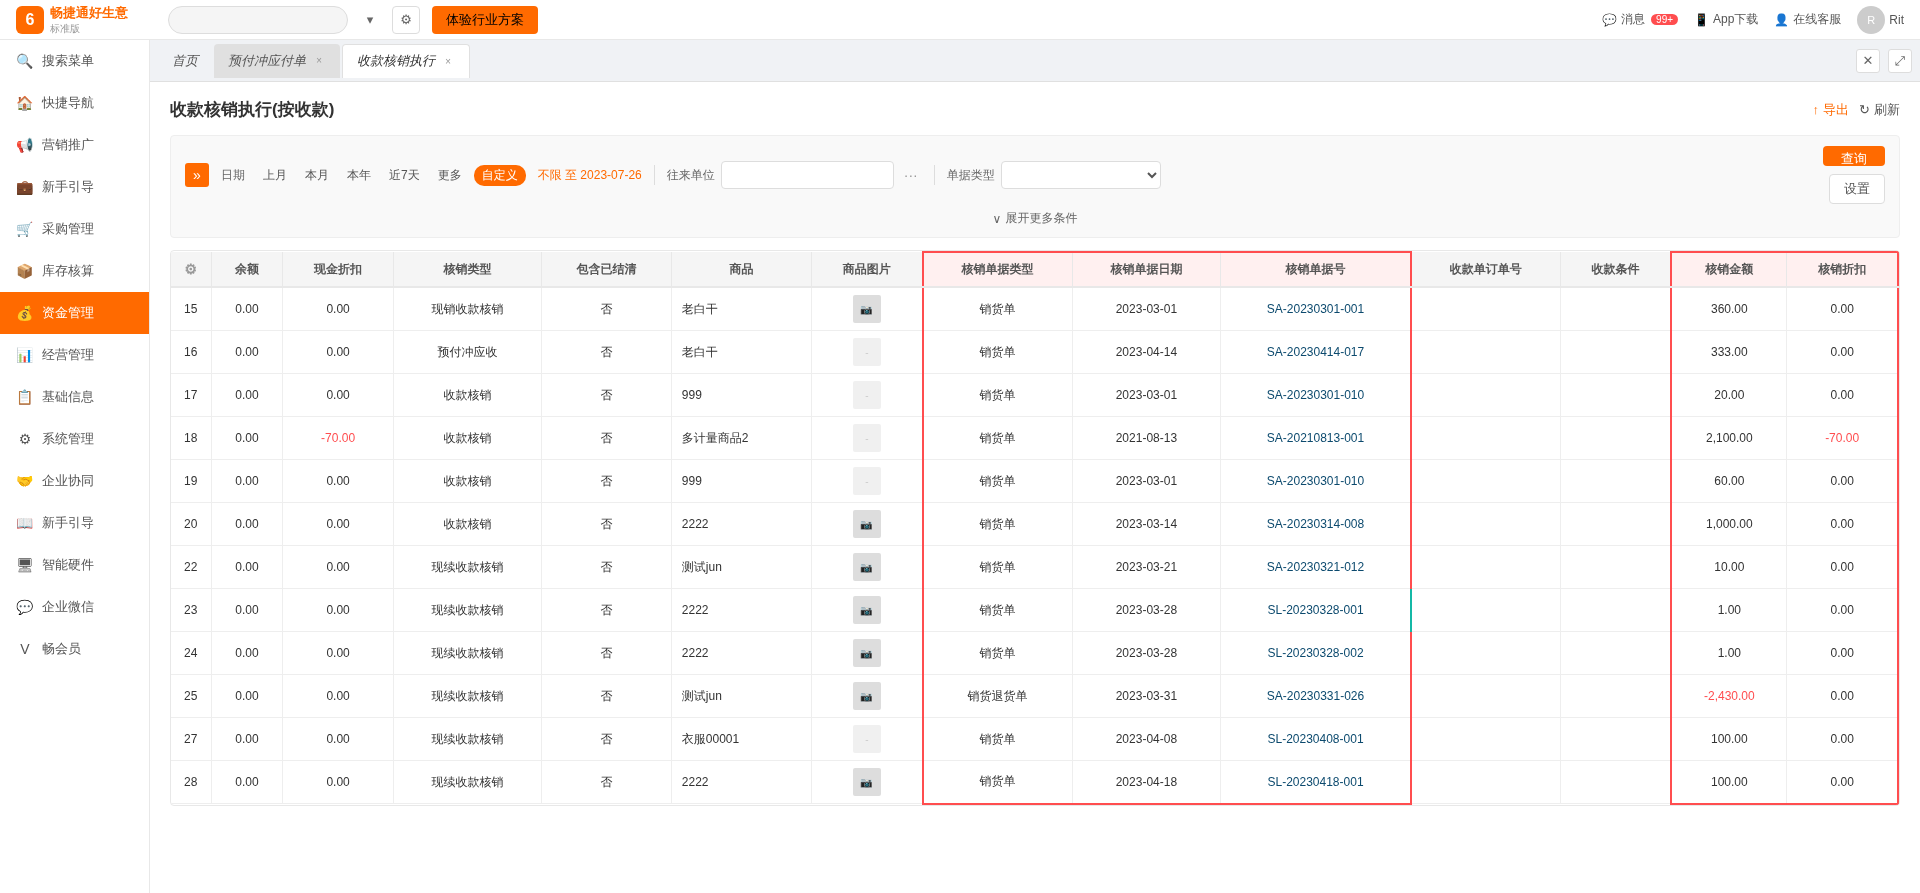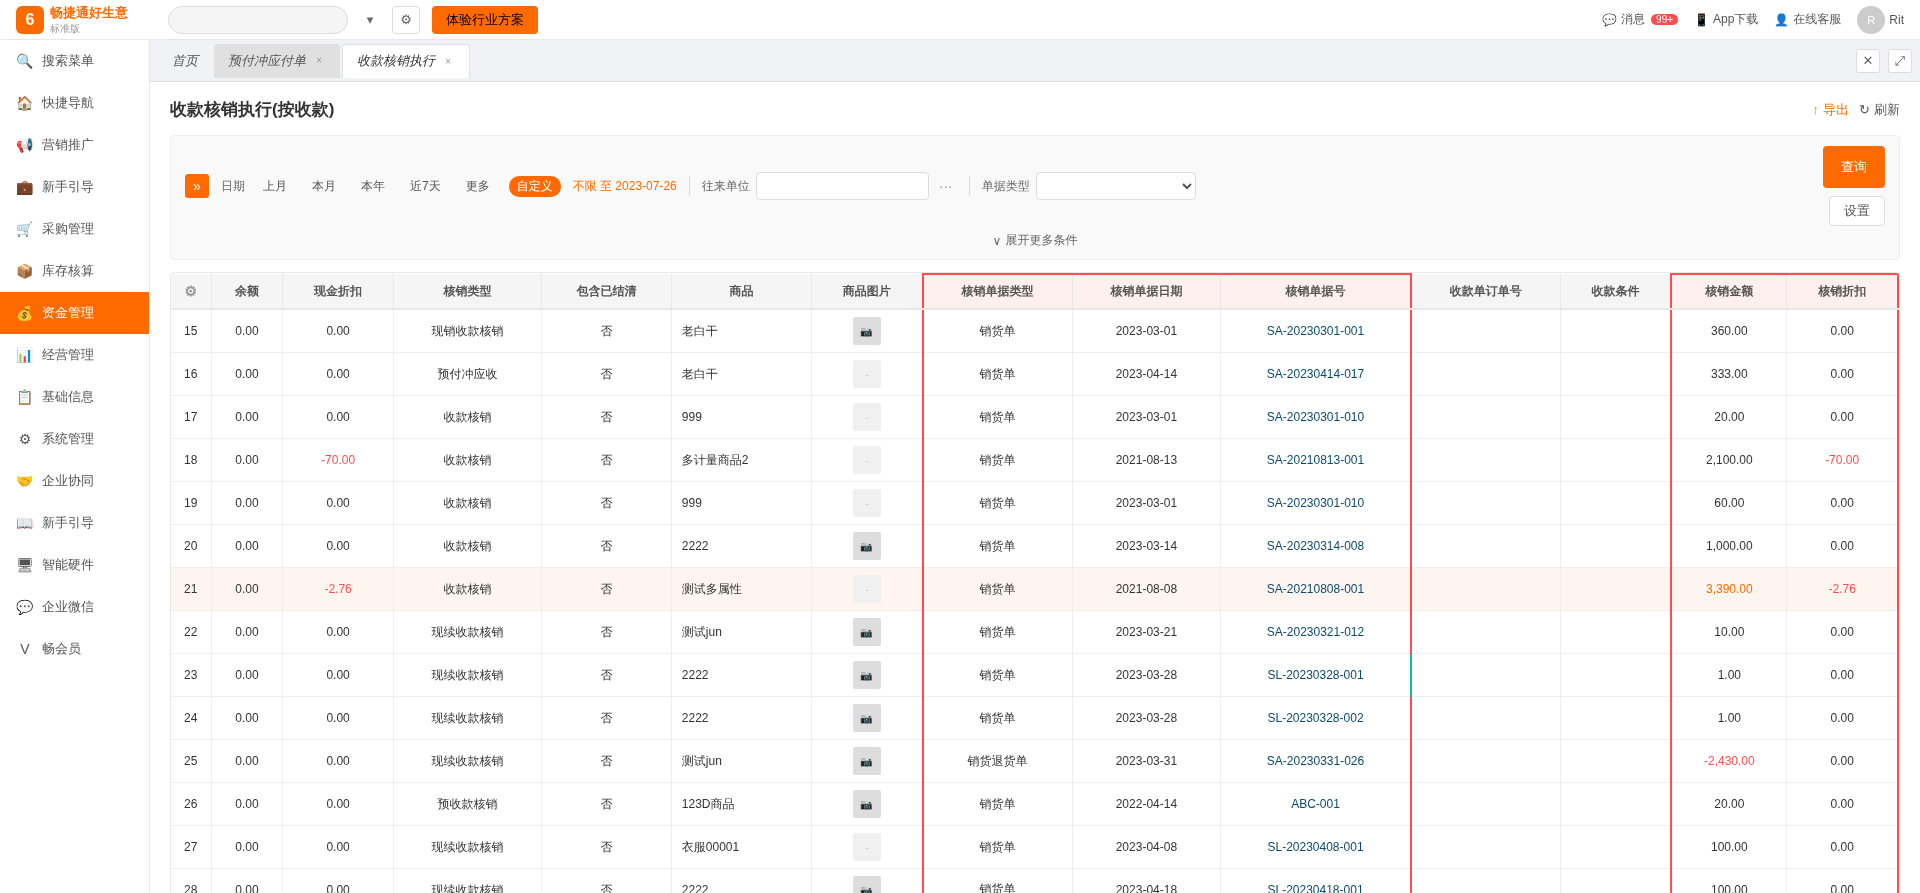--- a/index.html
+++ b/index.html
@@ -45,30 +45,30 @@
     .page-title { font-size: 17px; font-weight: bold; color: #333; }
     .page-actions { display: flex; gap: 10px; align-items: center; }
     .btn-export { display: flex; align-items: center; gap: 4px; color: #ff6a00; cursor: pointer; font-size: 13px; }
     .btn-refresh { display: flex; align-items: center; gap: 4px; color: #555; cursor: pointer; font-size: 13px; }
 
     
     .filter-bar { background: #f9f9f9; border: 1px solid #eee; border-radius: 4px; padding: 10px 14px; margin-bottom: 12px; }
     .filter-row { display: flex; align-items: center; gap: 12px; flex-wrap: wrap; }
     .filter-toggle-btn { width: 24px; height: 24px; background: #ff6a00; color: white; border: none; border-radius: 3px; cursor: pointer; display: flex; align-items: center; justify-content: center; font-size: 14px; }
     .filter-label { color: #666; font-size: 12px; white-space: nowrap; }
-    .filter-date-options { display: flex; gap: 13px; }
+    .filter-date-options { display: flex; gap: 6px; }
     .filter-date-btn { color: #555; cursor: pointer; font-size: 12px; padding: 2px 6px; border-radius: 3px; }
     .filter-date-btn.custom { color: white; background: #ff6a00; padding: 2px 8px; border-radius: 10px; }
     .filter-date-range { color: #ff6a00; font-size: 12px; }
     .filter-divider { width: 1px; height: 20px; background: #ddd; }
     .filter-field { display: flex; align-items: center; gap: 6px; }
     .filter-input { height: 28px; border: 1px solid #ddd; border-radius: 4px; padding: 0 8px; font-size: 12px; min-width: 160px; color: #999; }
     .filter-dots { color: #999; font-size: 14px; cursor: pointer; padding: 0 4px; }
     .filter-select { height: 28px; border: 1px solid #ddd; border-radius: 4px; padding: 0 8px; font-size: 12px; min-width: 160px; color: #555; background: white; }
-    .btn-query { background: #ff6a00; color: white; border: none; border-radius: 4px; padding: 4px 18px; font-size: 13px; cursor: pointer; height: 42px; }
+    .btn-query { background: #ff6a00; color: white; border: none; border-radius: 4px; padding: 4px 18px; font-size: 13px; cursor: pointer; height: 20px; }
     .btn-settings { background: white; color: #555; border: 1px solid #ddd; border-radius: 4px; padding: 4px 14px; font-size: 13px; cursor: pointer; height: 30px; margin-top: 4px; }
     .expand-more { display: flex; align-items: center; gap: 4px; color: #666; font-size: 12px; cursor: pointer; justify-content: center; margin-top: 6px; }
 
     
     .table-wrapper { overflow-x: auto; border: 1px solid #e8e8e8; border-radius: 4px; }
     table { width: 100%; border-collapse: collapse; font-size: 12px; }
     thead th { background: #f5f5f5; padding: 8px 10px; text-align: center; border-right: 1px solid #e8e8e8; border-bottom: 2px solid #e8e8e8; color: #555; font-weight: 600; white-space: nowrap; }
     tbody td { padding: 7px 10px; text-align: center; border-right: 1px solid #eee; border-bottom: 1px solid #eee; color: #333; white-space: nowrap; }
     tbody tr.highlighted { background: #fff5f0; }
     .link-text { color: #0c4a6e; cursor: pointer; text-decoration: none; }
@@ -386,38 +386,20 @@
                     <div style="width:28px;height:28px;background:#ddd;border-radius:2px;margin:auto;display:flex;align-items:center;justify-content:center;font-size:10px;color:#999;">📷</div>
                   </td>
     <td style="border-left:2px solid #ff4d4f;border-right:1px solid #eee;">销货单</td>
     <td style="border-right:1px solid #eee;">2023-03-14</td>
     <td style="border-right:2px solid #ff4d4f;"><a class="link-text">SA-20230314-008</a></td>
     <td></td>
     <td></td>
     <td style="border-left:2px solid #ff4d4f;border-right:1px solid #eee;" class="">1,000.00</td>
     <td style="border-right:2px solid #ff4d4f;" class="">0.00</td>
   </tr>
-                <tr class="highlighted">
-    <td>21</td>
-    <td>0.00</td>
-    <td class="text-red">-2.76</td>
-    <td>收款核销</td>
-    <td>否</td>
-    <td style="text-align:left;">测试多属性</td>
-    <td>
-                    <div style="width:28px;height:28px;background:#f0f0f0;border-radius:2px;margin:auto;display:flex;align-items:center;justify-content:center;font-size:10px;color:#ccc;">-</div>
-                  </td>
-    <td style="border-left:2px solid #ff4d4f;border-right:1px solid #eee;">销货单</td>
-    <td style="border-right:1px solid #eee;">2021-08-08</td>
-    <td style="border-right:2px solid #ff4d4f;"><a class="link-text">SA-20210808-001</a></td>
-    <td></td>
-    <td></td>
-    <td style="border-left:2px solid #ff4d4f;border-right:1px solid #eee;" class="text-orange">3,390.00</td>
-    <td style="border-right:2px solid #ff4d4f;" class="text-red">-2.76</td>
-  </tr>
                 <tr>
     <td>22</td>
     <td>0.00</td>
     <td class="">0.00</td>
     <td>现续收款核销</td>
     <td>否</td>
     <td style="text-align:left;">测试jun</td>
     <td>
                     <div style="width:28px;height:28px;background:#ddd;border-radius:2px;margin:auto;display:flex;align-items:center;justify-content:center;font-size:10px;color:#999;">📷</div>
                   </td>
@@ -477,38 +459,20 @@
                   </td>
     <td style="border-left:2px solid #ff4d4f;border-right:1px solid #eee;">销货退货单</td>
     <td style="border-right:1px solid #eee;">2023-03-31</td>
     <td style="border-right:2px solid #ff4d4f;"><a class="link-text">SA-20230331-026</a></td>
     <td></td>
     <td></td>
     <td style="border-left:2px solid #ff4d4f;border-right:1px solid #eee;" class="text-red">-2,430.00</td>
     <td style="border-right:2px solid #ff4d4f;" class="">0.00</td>
   </tr>
                 <tr>
-    <td>26</td>
-    <td>0.00</td>
-    <td class="">0.00</td>
-    <td>预收款核销</td>
-    <td>否</td>
-    <td style="text-align:left;">123D商品</td>
-    <td>
-                    <div style="width:28px;height:28px;background:#ddd;border-radius:2px;margin:auto;display:flex;align-items:center;justify-content:center;font-size:10px;color:#999;">📷</div>
-                  </td>
-    <td style="border-left:2px solid #ff4d4f;border-right:1px solid #eee;">销货单</td>
-    <td style="border-right:1px solid #eee;">2022-04-14</td>
-    <td style="border-right:2px solid #ff4d4f;"><a class="link-text">ABC-001</a></td>
-    <td></td>
-    <td></td>
-    <td style="border-left:2px solid #ff4d4f;border-right:1px solid #eee;" class="">20.00</td>
-    <td style="border-right:2px solid #ff4d4f;" class="">0.00</td>
-  </tr>
-                <tr>
     <td>27</td>
     <td>0.00</td>
     <td class="">0.00</td>
     <td>现续收款核销</td>
     <td>否</td>
     <td style="text-align:left;">衣服00001</td>
     <td>
                     <div style="width:28px;height:28px;background:#f0f0f0;border-radius:2px;margin:auto;display:flex;align-items:center;justify-content:center;font-size:10px;color:#ccc;">-</div>
                   </td>
     <td style="border-left:2px solid #ff4d4f;border-right:1px solid #eee;">销货单</td>

